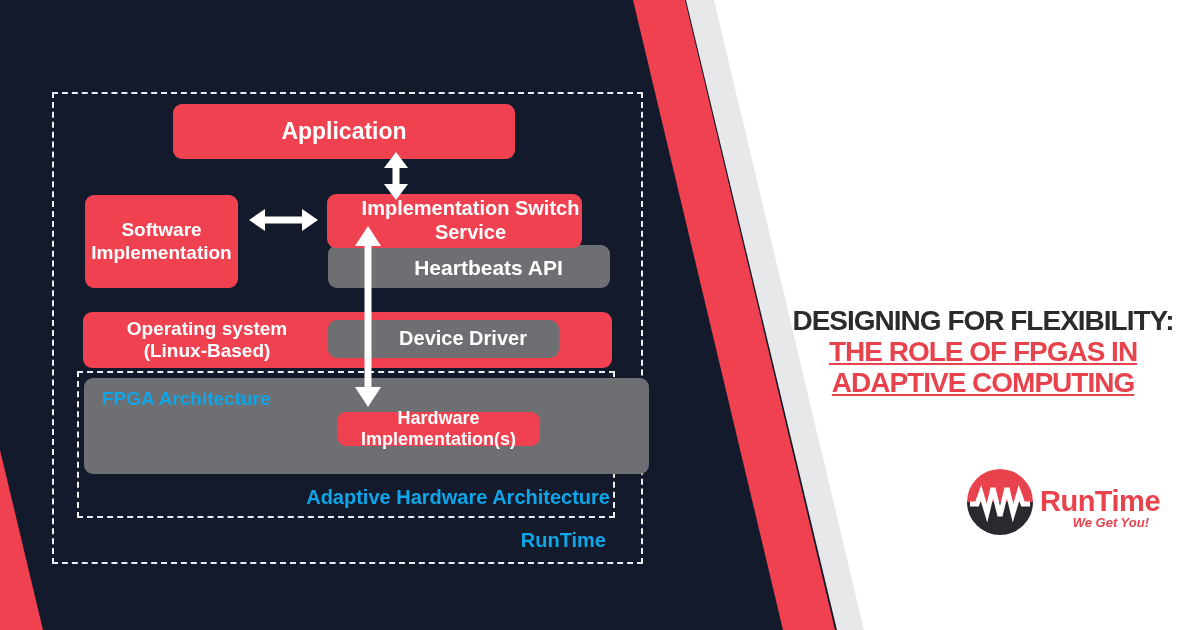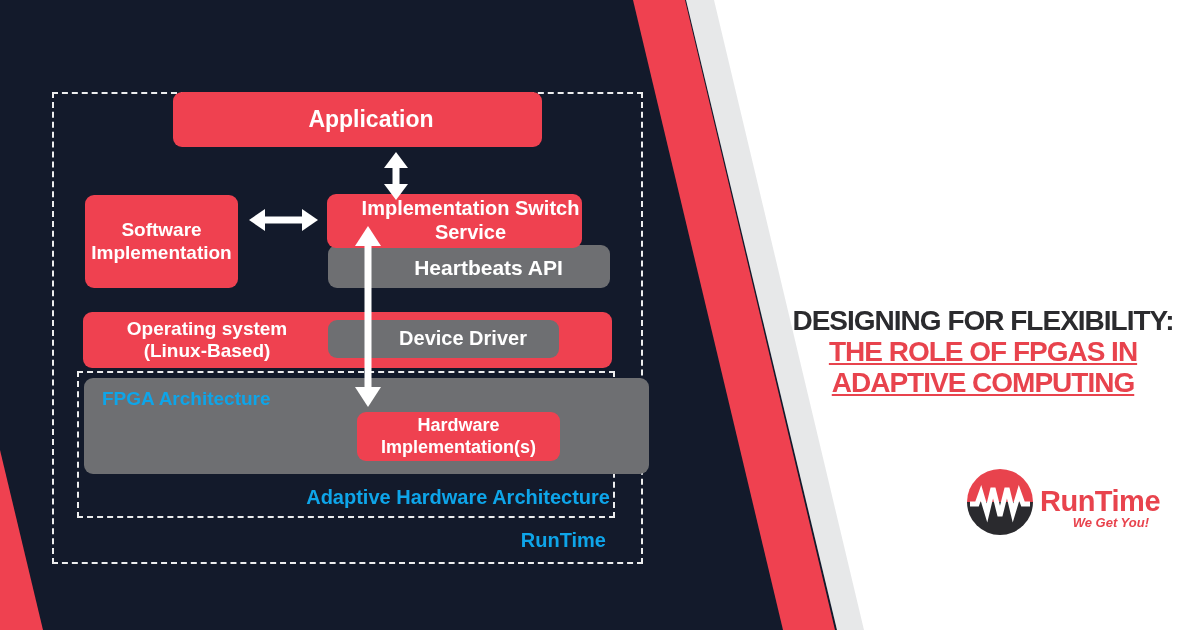--- a/index.html
+++ b/index.html
@@ -21,28 +21,28 @@
   
   .dashed{border:2px dashed rgba(255,255,255,0.92);}
   .system-box{left:52px;top:92px;width:587px;height:468px;}
   .adaptive-box{left:77px;top:371px;width:534px;height:143px;}
   .gray-box{background:#6E6F72;border-radius:9px;padding-left:39px;}
   .red-box{background:#EF4150;border-radius:9px;}
   .fpga-box{left:84px;top:378px;width:526px;height:96px;}
   
   .node{display:flex;align-items:center;justify-content:center;text-align:center;
     color:#fff;font-weight:bold;white-space:pre-line;line-height:1.18;}
-  .app-box{left:173px;top:92px;width:342px;height:55px;font-size:23px;padding-left:27px;}
+  .app-box{left:173px;top:104px;width:342px;height:55px;font-size:23px;}
   .sw-box{left:85px;top:195px;width:153px;height:93px;font-size:19px;}
   .hb-box{left:328px;top:245px;width:282px;height:43px;font-size:21px;padding-top:4px;box-sizing:border-box;}
   .iss-box{left:327px;top:194px;width:223px;height:54px;font-size:20px;padding-left:32px;}
   .os-box{left:83px;top:312px;width:529px;height:56px;}
   .os-label{left:83px;top:312px;width:248px;height:56px;font-size:19px;}
   .dd-box{left:328px;top:320px;width:192px;height:38px;font-size:20px;}
-  .hw-box{left:357px;top:412px;width:203px;height:49px;font-size:18px;}
+  .hw-box{left:337px;top:412px;width:203px;height:34px;font-size:18px;}
   
   .flabel{color:#0ea5e9;font-weight:bold;}
   .fpga-label{left:102px;top:388px;font-size:19px;}
   .adaptive-label{left:300px;top:486px;width:310px;font-size:20px;text-align:right;}
   .system-label{left:400px;top:529px;width:206px;font-size:20px;text-align:right;}
   
   .arrows{left:0;top:0;width:1200px;height:630px;pointer-events:none;}
   
   .title-block{left:780px;top:289px;width:406px;text-align:center;
     font-weight:bold;font-size:28px;line-height:31px;letter-spacing:-1px;}

